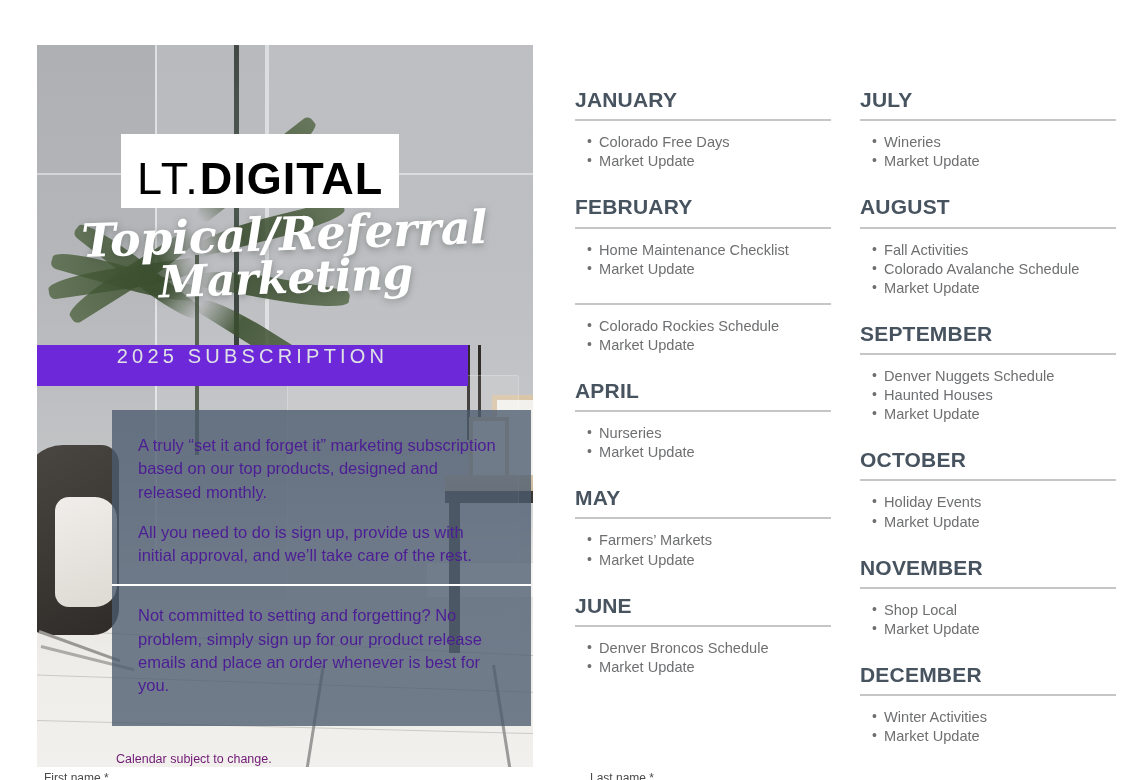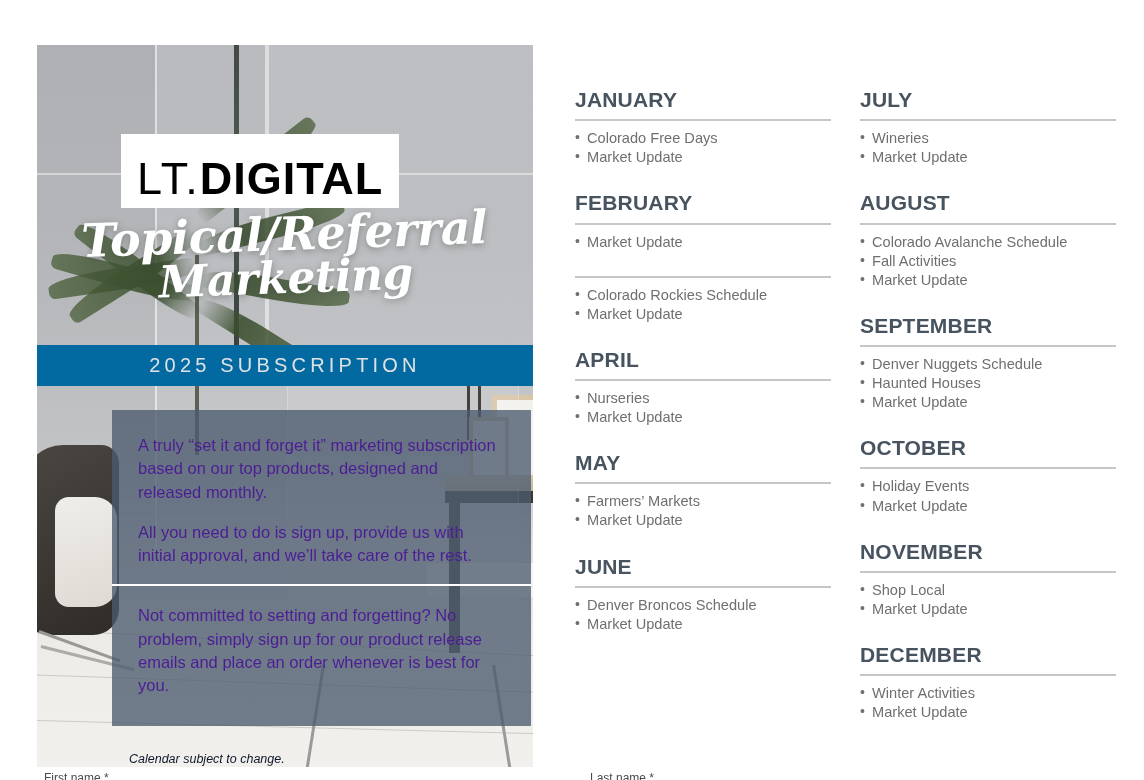--- a/index.html
+++ b/index.html
@@ -182,23 +182,23 @@
     text-shadow: 0 2px 7px rgba(60,70,60,0.45);
     transform: rotate(-2deg);
     letter-spacing: -0.5px;
   }
   .script-line2 { display: block; font-size: 44px; }
 
   
   .sub-band {
     position: absolute;
     left: 0; top: 300px;
-    width: 496px; height: 41px;
-    background: #0369a1;
-    display: flex; align-items: center; justify-content: center;
+    width: 431px; height: 41px;
+    background: #6d28d9;
+    display: flex; justify-content: center;
   }
   .sub-band-text {
     color: #dfe2e5;
     font-size: 20px;
     font-weight: 300;
     letter-spacing: 4.2px;
   }
 
   
   .copy-panel {
@@ -219,24 +219,23 @@
   }
   .copy-rule {
     height: 2px;
     background: #ffffff;
     margin: 5px -26px 18px -26px;
   }
   .copy-p.last { margin-bottom: 8px; }
 
   .disclaimer {
     position: absolute;
-    left: 92px; top: 707px;
+    left: 79px; top: 707px;
     font-size: 12.5px;
-    font-style: italic;
-    color: #0f172a;
+    color: #701a75;
     font-family: "Liberation Sans", sans-serif;
   }
 
   
   .col {
     position: absolute;
     top: 88px;
     width: 256px;
   }
   .col-left  { left: 575px; }
@@ -250,21 +249,21 @@
     color: #47535f;
     letter-spacing: 0.2px;
     line-height: 1.15;
     margin: 0;
   }
   .month-rule {
     height: 2px;
     background: #c5c6c8;
     margin: 7px 0 8px 0;
   }
-  .month-items { margin: 0; padding: 0; list-style: none; }
+  .month-items { margin: 12px; padding: 0; list-style: none; }
   .month-items li {
     font-size: 14.6px;
     color: #6e6f71;
     line-height: 1.31;
     position: relative;
     padding-left: 12px;
     white-space: nowrap;
   }
   .month-items li::before {
     content: "•";
@@ -368,20 +367,21 @@
       <div class="month-rule"></div>
       <ul class="month-items">
         <li>Colorado Free Days</li>
         <li>Market Update</li>
       </ul>
     </div>
     <div class="month-block">
       <div class="month-name">FEBRUARY</div>
       <div class="month-rule"></div>
       <ul class="month-items">
+        <li>Home Maintenance Checklist</li>
         <li>Market Update</li>
       </ul>
     </div>
     <div class="month-block">
       <div class="month-rule"></div>
       <ul class="month-items">
         <li>Colorado Rockies Schedule</li>
         <li>Market Update</li>
       </ul>
     </div>
@@ -416,22 +416,22 @@
       <div class="month-rule"></div>
       <ul class="month-items">
         <li>Wineries</li>
         <li>Market Update</li>
       </ul>
     </div>
     <div class="month-block">
       <div class="month-name">AUGUST</div>
       <div class="month-rule"></div>
       <ul class="month-items">
+        <li>Fall Activities</li>
         <li>Colorado Avalanche Schedule</li>
-        <li>Fall Activities</li>
         <li>Market Update</li>
       </ul>
     </div>
     <div class="month-block">
       <div class="month-name">SEPTEMBER</div>
       <div class="month-rule"></div>
       <ul class="month-items">
         <li>Denver Nuggets Schedule</li>
         <li>Haunted Houses</li>
         <li>Market Update</li>

